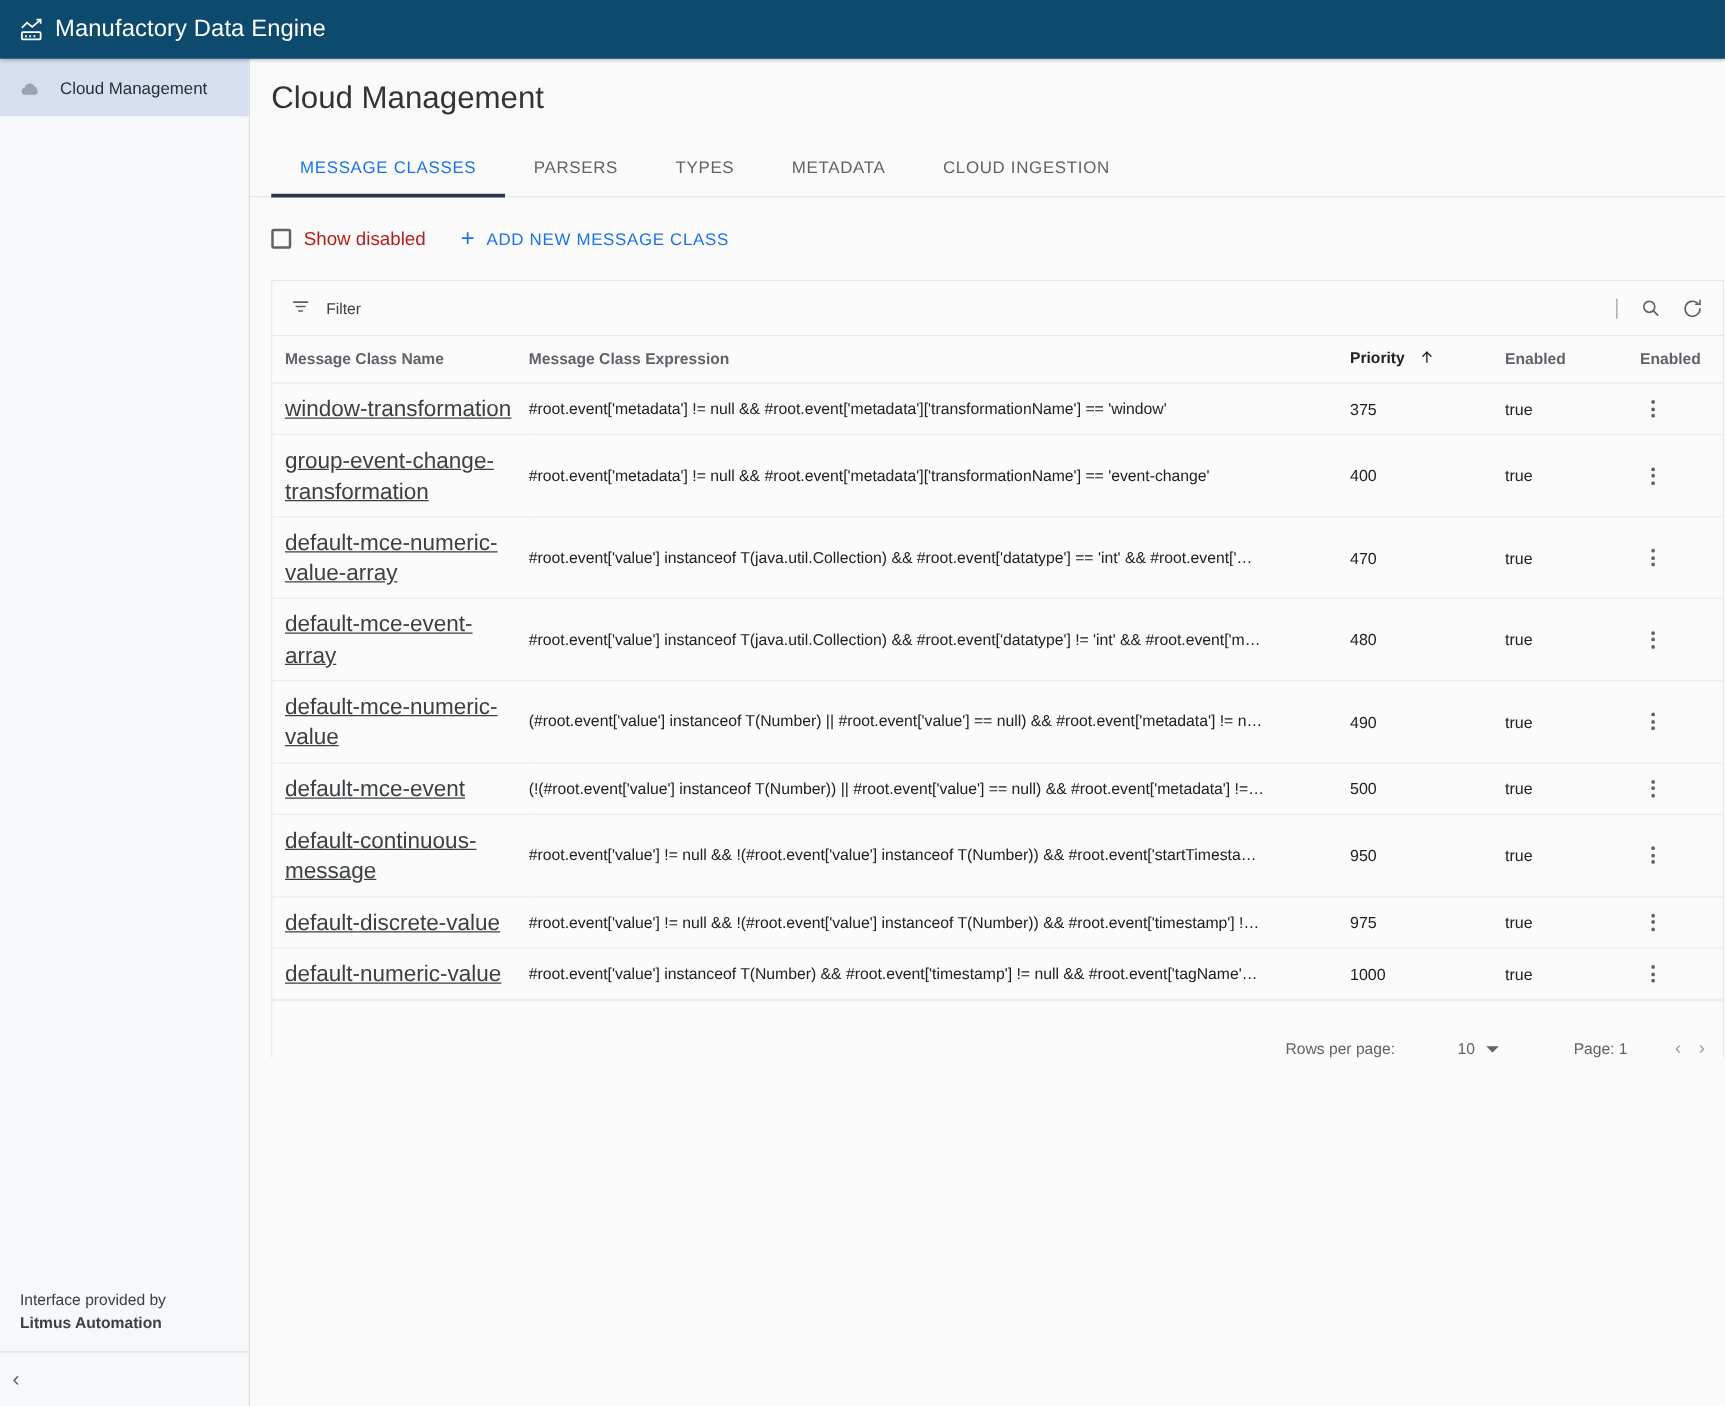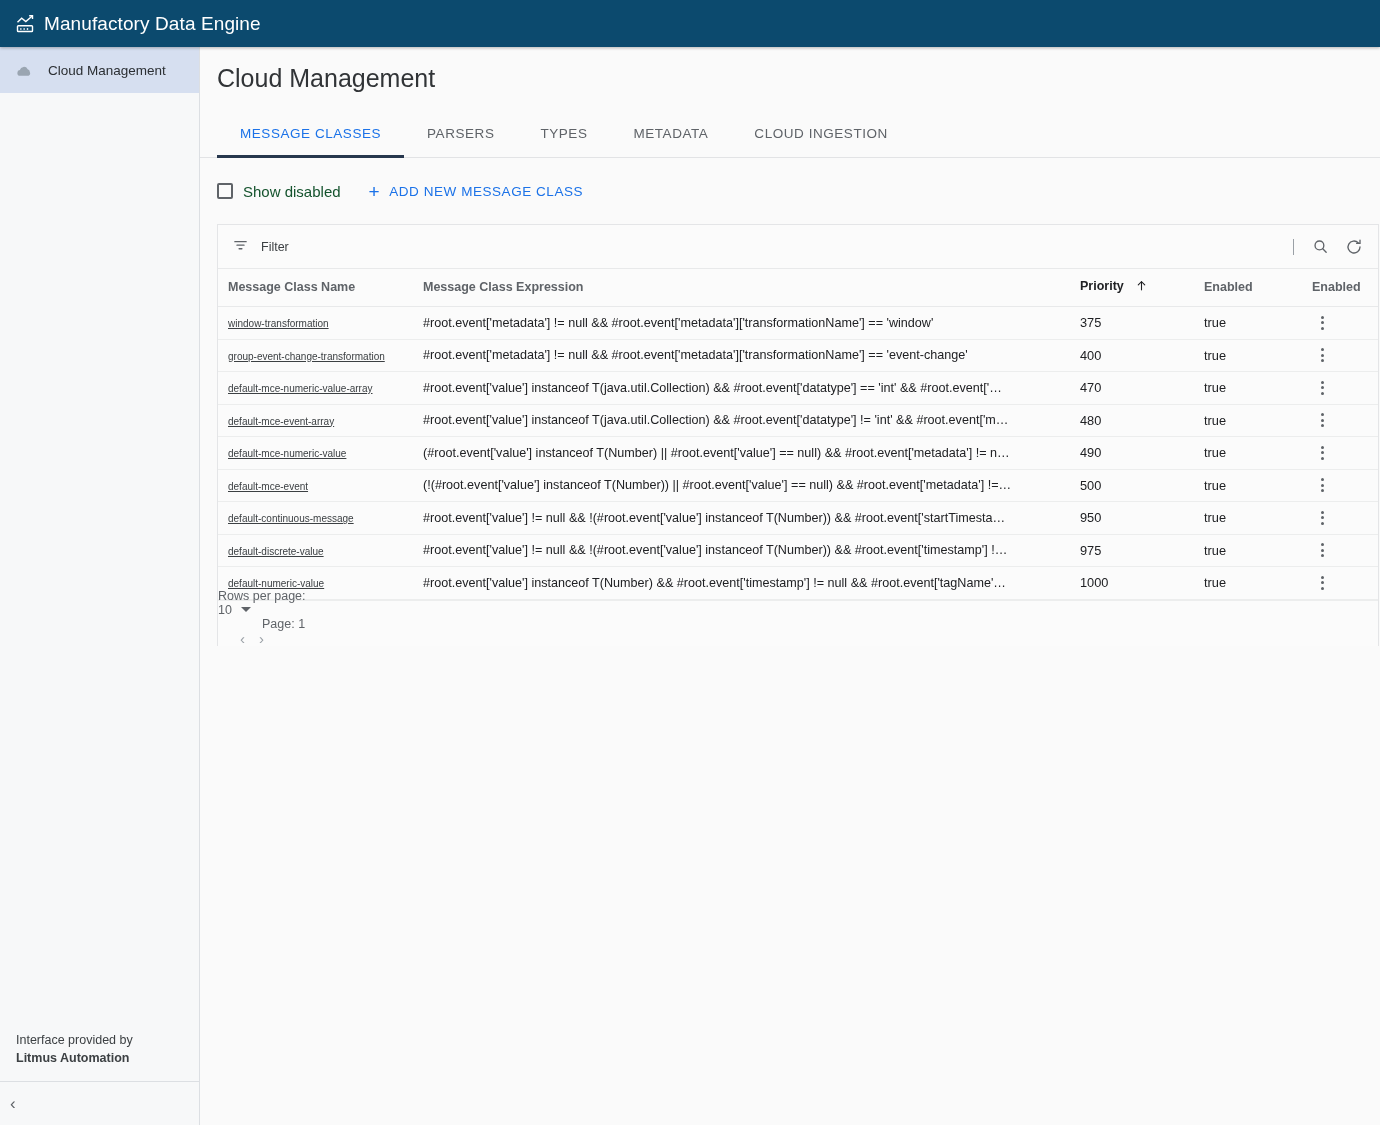--- a/index.html
+++ b/index.html
@@ -144,21 +144,21 @@
   }
   .checkbox {
     width: 16px; height: 16px;
     border: 2px solid #5f6368;
     border-radius: 2px;
     margin-right: 10px;
     background: transparent;
   }
   .checkbox-label {
     font-size: 15px;
-    color: #14532d;
+    color: #b91c1c;
   }
   .add-link {
     display: flex; align-items: center;
     color: #1b72e8;
     font-size: 13.5px;
     letter-spacing: .55px;
     cursor: pointer;
   }
   .plus {
     font-size: 19px;
@@ -233,21 +233,21 @@
     color: #202124;
     border-bottom: 1px solid #eceded;
     padding: 8px 0;
     vertical-align: middle;
   }
   tbody td.name-cell { padding-left: 10px; padding-right: 10px; }
   .row-link {
     color: #3c4043;
     text-decoration: underline;
     cursor: pointer;
-    font-size: 10px;
+    font-size: 18px;
     line-height: 1.35;
     margin-top: 42px;
   }
   .expr {
     white-space: nowrap;
     overflow: hidden;
     text-overflow: ellipsis;
     max-width: 600px;
     display: block;
     font-size: 12.6px;
@@ -262,28 +262,27 @@
   .kebab i {
     width: 3px; height: 3px;
     background: #5f6368;
     border-radius: 50%;
     display: block;
   }
 
   
   .pager {
     height: 46px;
-    display: flex; align-items: flex-start; justify-content: flex-end;
-    gap: 0;
+    display: flex; align-items: flex-end; justify-content: flex-end;
+    gap: 16px;
     padding-right: 14px;
     background: #fbfbfb;
     border-top: 1px solid #eceded;
     font-size: 12.5px;
     color: #5f6368;
-    flex-direction: column;
   }
   .pager .rpp-label { margin-right: 34px; }
   .pager .rpp-value { display: flex; align-items: center; cursor: pointer; }
   .caret {
     width: 0; height: 0;
     border-left: 5px solid transparent;
     border-right: 5px solid transparent;
     border-top: 5px solid #5f6368;
     margin-left: 9px;
   }

